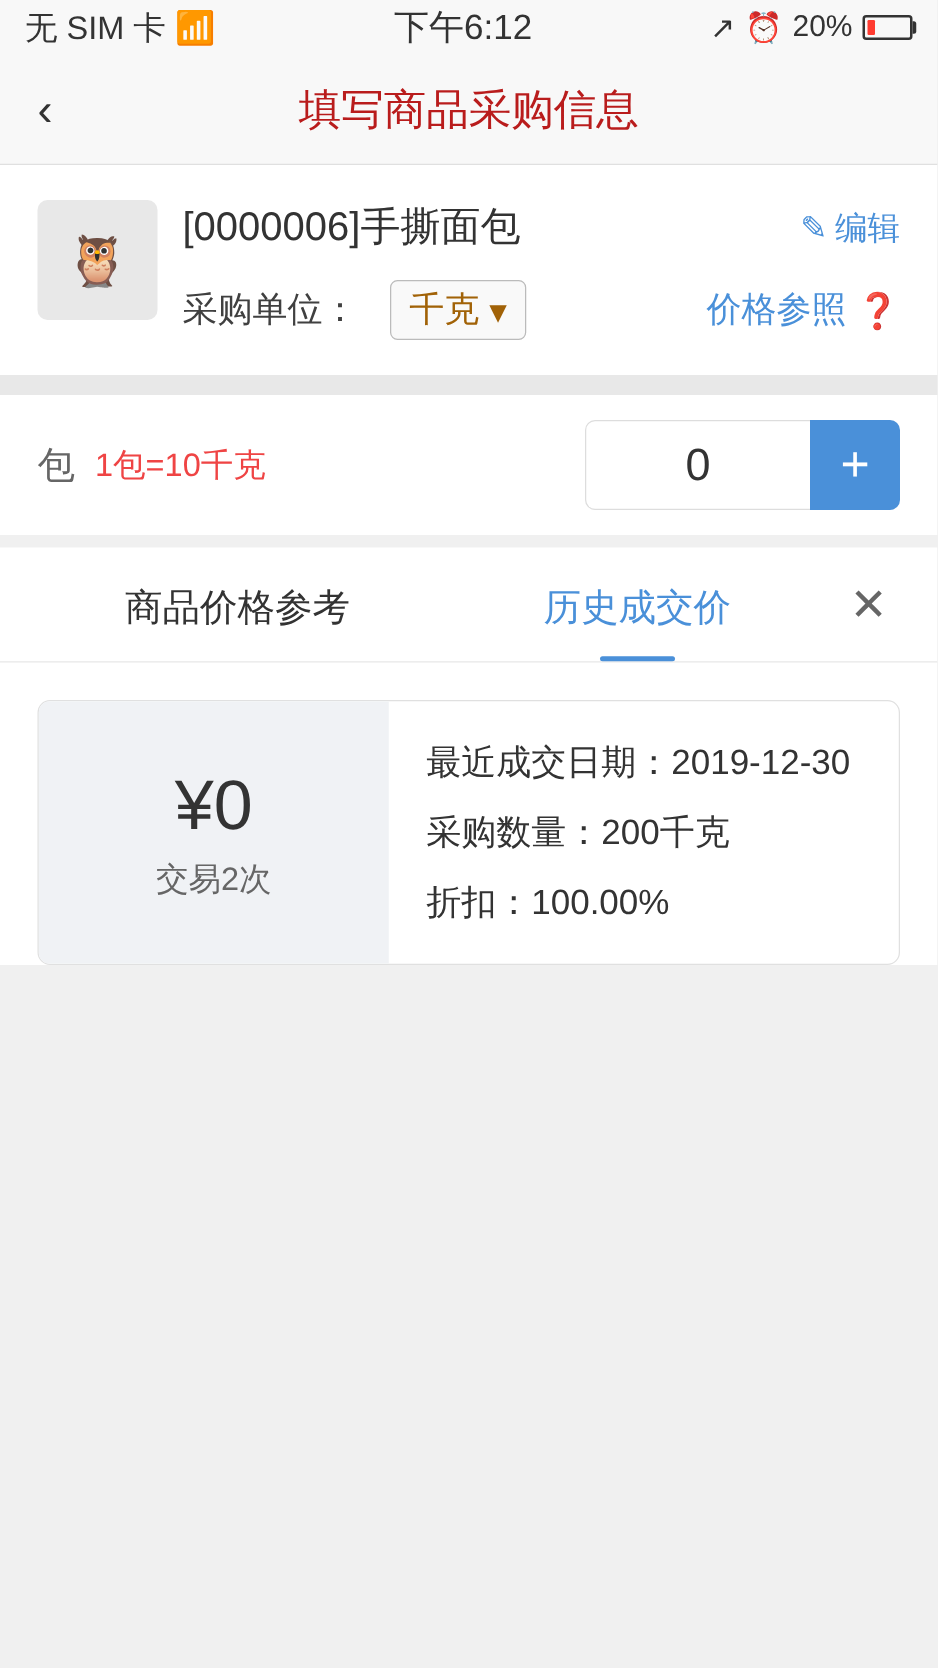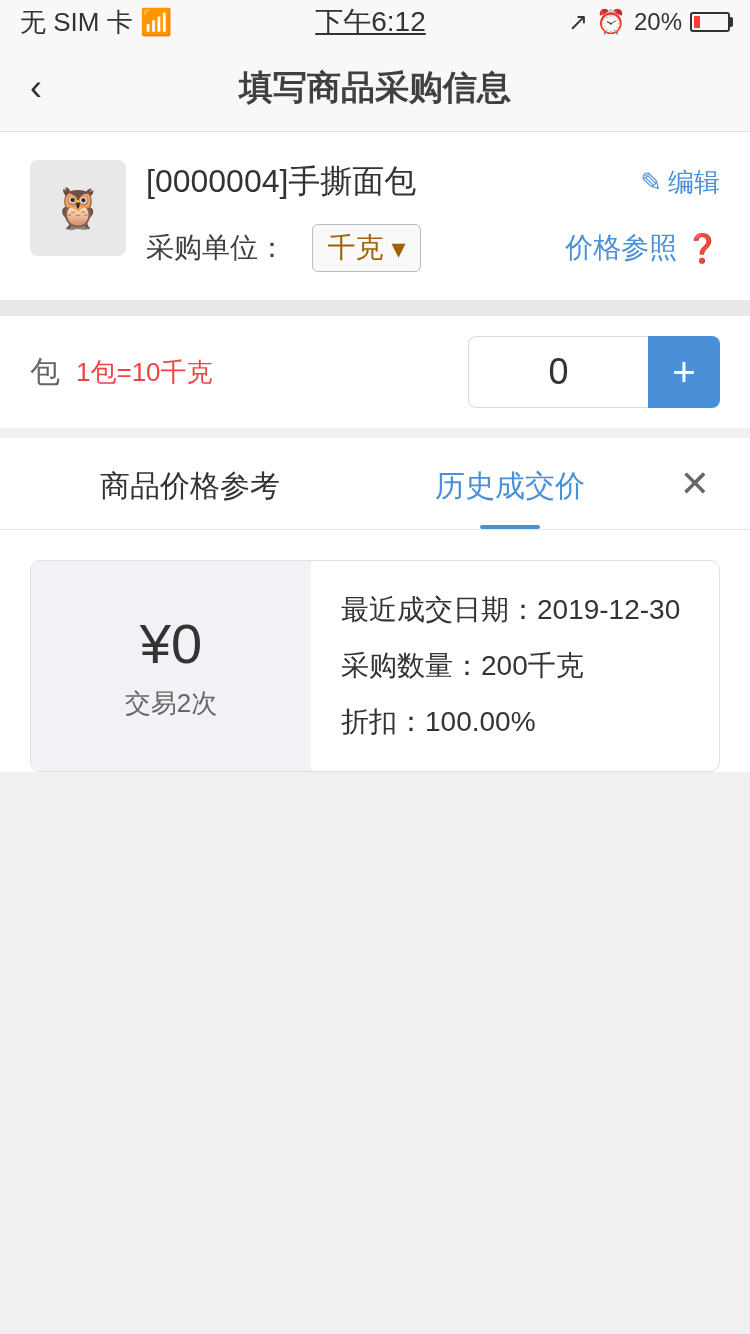--- a/index.html
+++ b/index.html
@@ -27,21 +27,20 @@
       display: flex;
       align-items: center;
       gap: 8px;
       font-size: 26px;
       color: #333;
     }
     .status-center {
       font-size: 28px;
       color: #333;
       font-weight: 500;
-      text-decoration: underline;
     }
     .status-right {
       display: flex;
       align-items: center;
       gap: 8px;
       font-size: 24px;
       color: #333;
     }
     .battery-body {
       width: 40px;
@@ -83,22 +82,22 @@
     }
     .nav-back {
       position: absolute;
       left: 30px;
       font-size: 36px;
       color: #333;
       cursor: pointer;
     }
     .nav-title {
       font-size: 34px;
-      font-weight: 700;
-      color: #404040;
+      font-weight: 400;
+      color: #b91c1c;
     }
 
     
     .product-card {
       background: #fff;
       margin: 0;
       padding: 28px 30px;
       display: flex;
       align-items: flex-start;
       gap: 20px;
@@ -342,21 +341,21 @@
 </div>
 
 <div class="main-content">
 
   <div class="product-card">
     <div class="product-logo">
       <span class="owl-icon">🦉</span>
     </div>
     <div class="product-info">
       <div class="product-header">
-        <span class="product-name">[0000004]手撕面包</span>
+        <span class="product-name">[0000006]手撕面包</span>
         <span class="edit-btn">
           <span>✎</span>
           <span>编辑</span>
         </span>
       </div>
       <div class="purchase-row">
         <div>
           <span class="purchase-unit-label">采购单位：</span>
           <span class="unit-dropdown">
             <span>千克</span>

